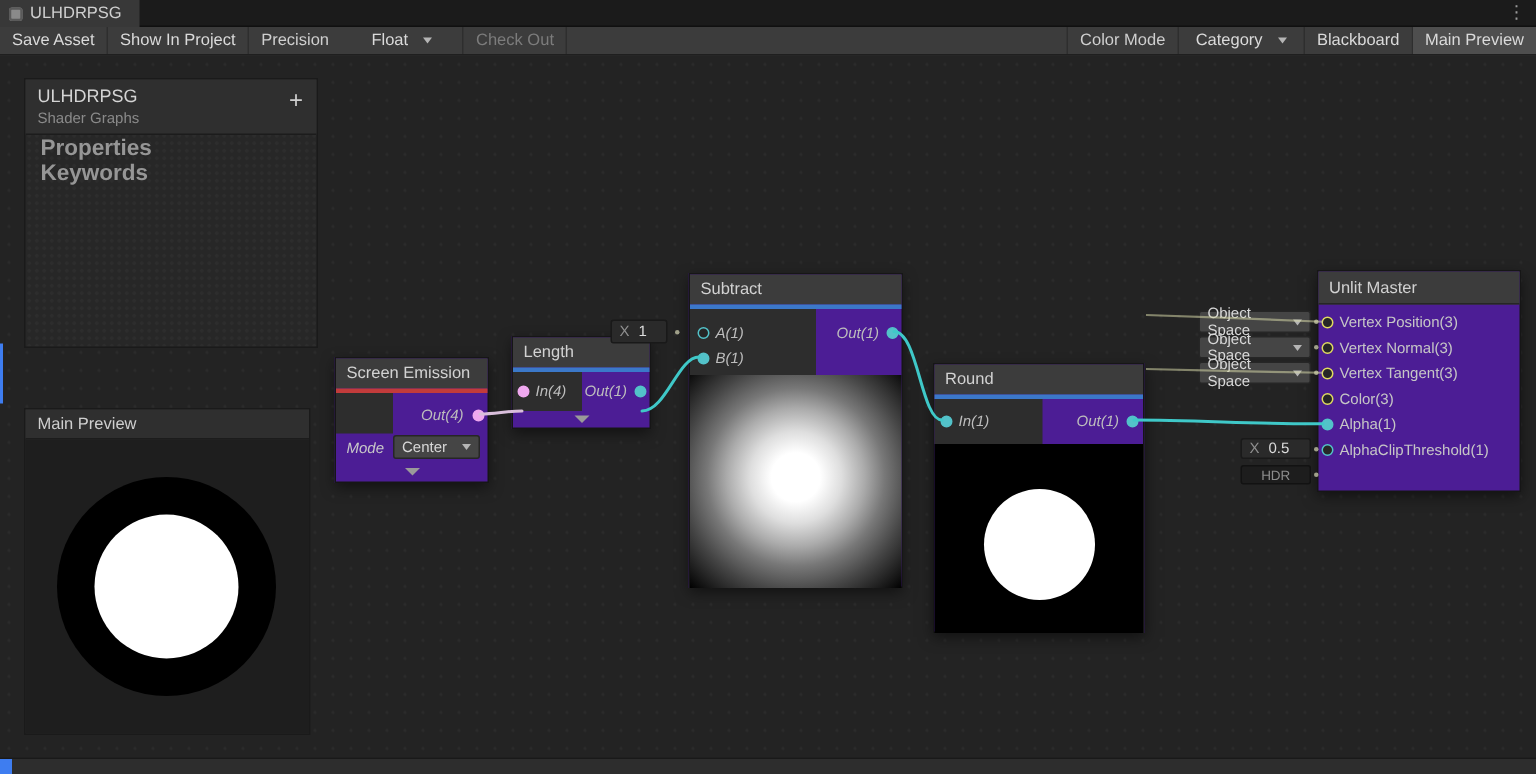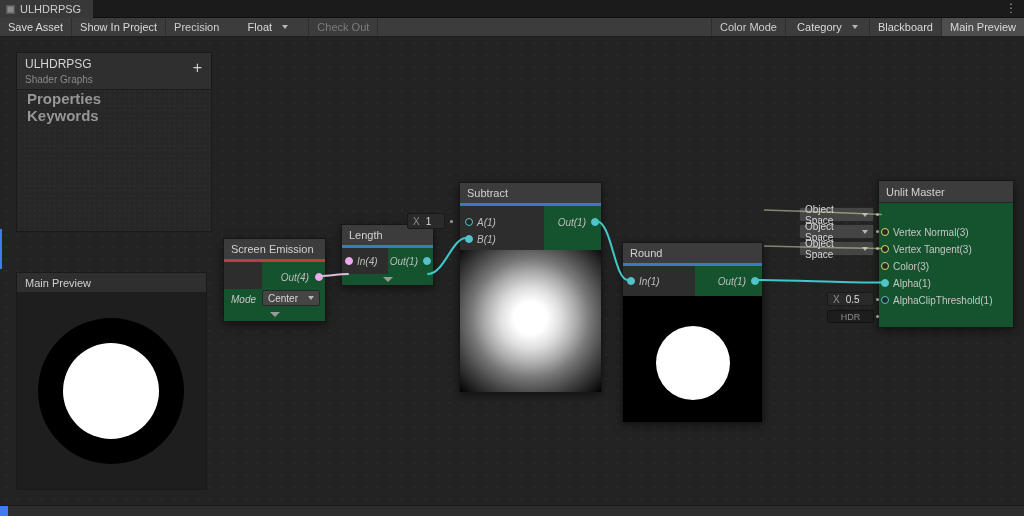--- a/index.html
+++ b/index.html
@@ -57,21 +57,21 @@
 
   #main-preview { left:16px; top:272px; width:191px; height:218px; }
   #main-preview .panel-header { height:20px; line-height:20px; padding:0 8px; font-size:11px; }
   .mp-body { position:relative; width:189px; height:196px; background:#1e1e1e; overflow:hidden; }
   .mp-ring { position:absolute; left:21px; top:25px; width:146px; height:146px;
              border-radius:50%; background:#000; }
   .mp-hole { position:absolute; left:25px; top:25px; width:96px; height:96px;
              border-radius:50%; background:#fff; }
 
   
-  .node { position:absolute; background:#14532d; border:1px solid #161616;
+  .node { position:absolute; background:#4c1d95; border:1px solid #161616;
           box-shadow:0 3px 9px rgba(0,0,0,.5); z-index:2; }
   .nh { height:20px; line-height:20px; padding:0 7px; font-size:11px; color:#d2d2d2;
         background:#3c3c3c; cursor:move; }
   .na { height:3px; }
   .na.blue { background:var(--accent-blue); }
   .na.red  { background:var(--accent-red); }
   .in-zone { position:absolute; background:#2d2d2d; }
   .port { position:absolute; width:8px; height:8px; border-radius:50%;
           border:1.5px solid; background:#262626; cursor:crosshair; z-index:3; }
   .port.vec1 { border-color:var(--port-vec1); }
@@ -219,20 +219,24 @@
     <span class="plabel" style="left:16px;top:33px">In(1)</span>
     <span class="plabel" style="right:16px;top:33px">Out(1)</span>
     <span class="port vec1 filled" style="right:3px;top:34px"></span>
     <div class="preview-round">
       <div class="dot"></div>
     </div>
   </div>
 
   <div class="node" style="left:878px;top:180px;width:136px;height:148px">
     <div class="nh" style="height:22px;line-height:22px;border-bottom:1px solid #262626">Unlit Master</div>
+    <div class="um-row" style="top:26px">
+      <span class="port vec3" style="left:2px;top:4px"></span>
+      <span class="um-label">Vertex Position(3)</span>
+    </div>
     <div class="um-row" style="top:43px">
       <span class="port vec3" style="left:2px;top:4px"></span>
       <span class="um-label">Vertex Normal(3)</span>
     </div>
     <div class="um-row" style="top:60px">
       <span class="port vec3" style="left:2px;top:4px"></span>
       <span class="um-label">Vertex Tangent(3)</span>
     </div>
     <div class="um-row" style="top:77px">
       <span class="port vec3" style="left:2px;top:4px"></span>

